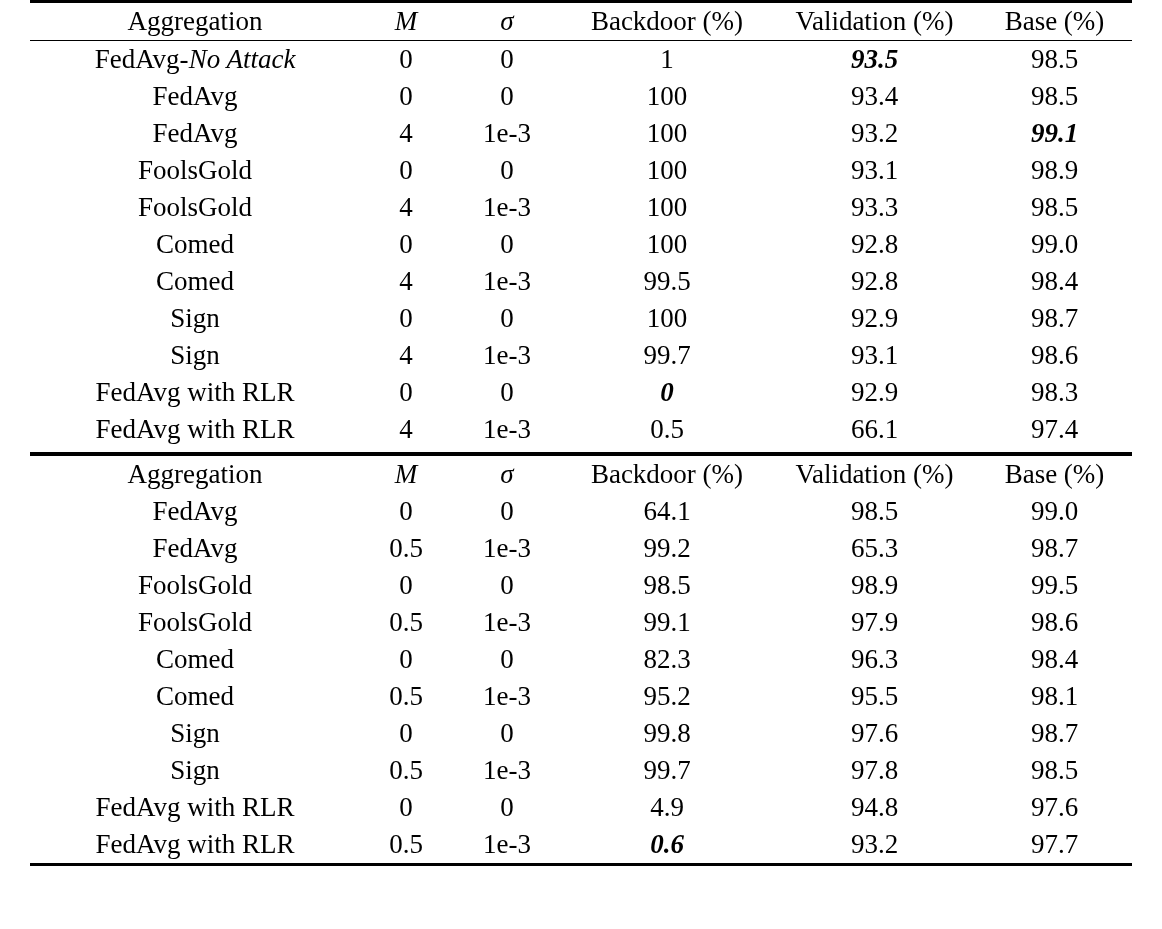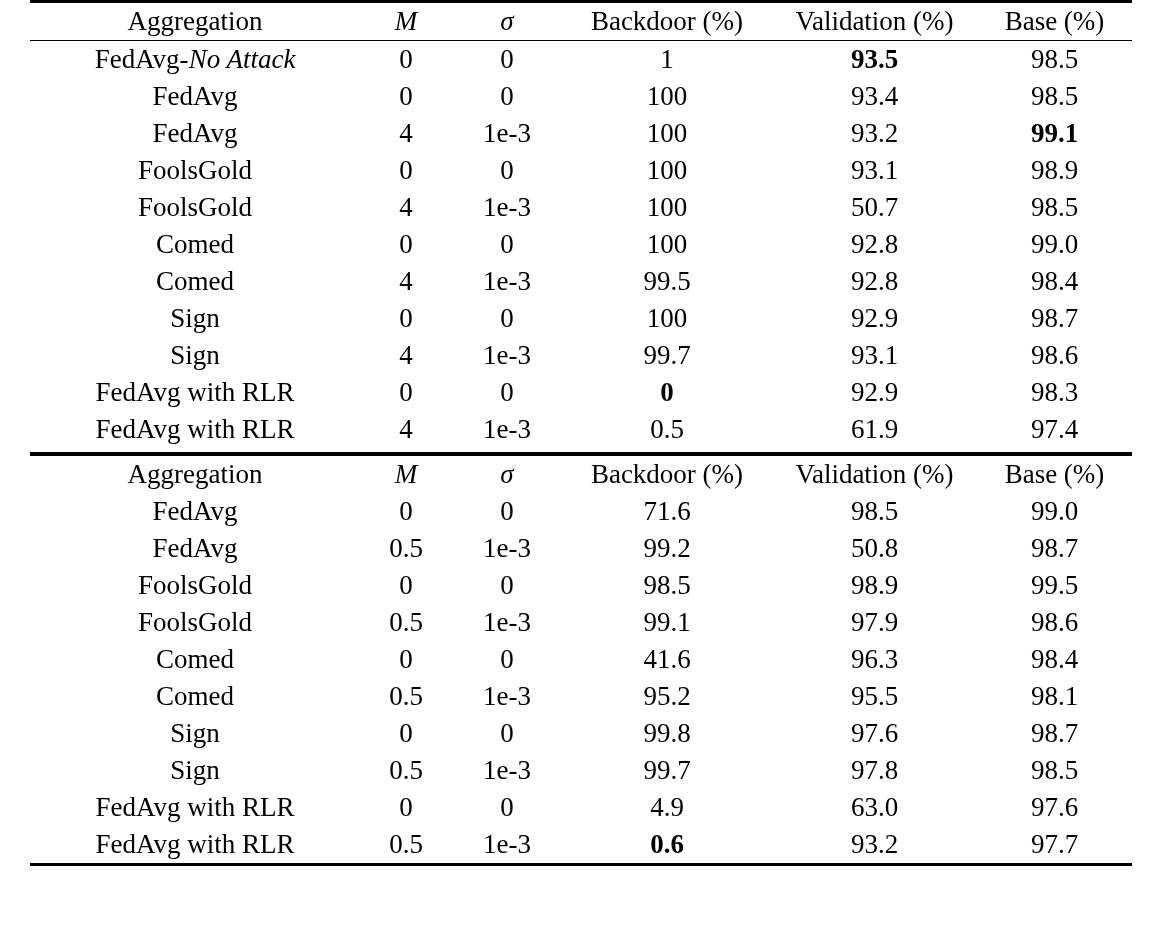--- a/index.html
+++ b/index.html
@@ -43,21 +43,21 @@
     white-space: nowrap;
   }
   .rule-top td { border-top: 3px solid #000; }
   .rule-mid td { border-top: 1.5px solid #000; }
   .rule-double-upper td { border-bottom: 2px solid #000; }
   .rule-double-lower td { border-top: 2px solid #000; }
   .rule-bottom td { border-bottom: 3px solid #000; }
   .hdr td { font-size: 27px; }
   .math-italic { font-style: italic; font-family: "Liberation Serif", serif; }
   .emph { font-style: italic; }
-  .bold { font-weight: bold; }
+  .bold { font-weight: bold; font-style: italic; }
   .hdr-cell { padding-top: 5px; padding-bottom: 6px; }
   .body-cell { padding-top: 6px; padding-bottom: 6px; }
 </style>
 </head>
 <body>
 
 <div class="page">
   <table class="paper-table" id="tbl-top">
     <colgroup>
       <col class="c0">
@@ -106,21 +106,21 @@
           <td class="body-cell">0</td>
           <td class="body-cell">100</td>
           <td class="body-cell">93.1</td>
           <td class="body-cell">98.9</td>
         </tr>
         <tr>
           <td class="body-cell">FoolsGold</td>
           <td class="body-cell">4</td>
           <td class="body-cell">1e-3</td>
           <td class="body-cell">100</td>
-          <td class="body-cell">50.7</td>
+          <td class="body-cell">93.3</td>
           <td class="body-cell">98.5</td>
         </tr>
         <tr>
           <td class="body-cell">Comed</td>
           <td class="body-cell">0</td>
           <td class="body-cell">0</td>
           <td class="body-cell">100</td>
           <td class="body-cell">92.8</td>
           <td class="body-cell">99.0</td>
         </tr>
@@ -154,21 +154,21 @@
           <td class="body-cell">0</td>
           <td class="body-cell"><span class="bold">0</span></td>
           <td class="body-cell">92.9</td>
           <td class="body-cell">98.3</td>
         </tr>
         <tr>
           <td class="body-cell">FedAvg with RLR</td>
           <td class="body-cell">4</td>
           <td class="body-cell">1e-3</td>
           <td class="body-cell">0.5</td>
-          <td class="body-cell">61.9</td>
+          <td class="body-cell">66.1</td>
           <td class="body-cell">97.4</td>
         </tr>
         <tr class="rule-double-upper">
           <td style="height: 4px; padding: 0px;"></td>
           <td style="height: 4px; padding: 0px;"></td>
           <td style="height: 4px; padding: 0px;"></td>
           <td style="height: 4px; padding: 0px;"></td>
           <td style="height: 4px; padding: 0px;"></td>
           <td style="height: 4px; padding: 0px;"></td>
         </tr>
@@ -190,30 +190,30 @@
           <td class="hdr-cell"><span class="math-italic">M</span></td>
           <td class="hdr-cell"><span class="math-italic">σ</span></td>
           <td class="hdr-cell">Backdoor (%)</td>
           <td class="hdr-cell">Validation (%)</td>
           <td class="hdr-cell">Base (%)</td>
         </tr>
         <tr>
           <td class="body-cell">FedAvg</td>
           <td class="body-cell">0</td>
           <td class="body-cell">0</td>
-          <td class="body-cell">71.6</td>
+          <td class="body-cell">64.1</td>
           <td class="body-cell">98.5</td>
           <td class="body-cell">99.0</td>
         </tr>
         <tr>
           <td class="body-cell">FedAvg</td>
           <td class="body-cell">0.5</td>
           <td class="body-cell">1e-3</td>
           <td class="body-cell">99.2</td>
-          <td class="body-cell">50.8</td>
+          <td class="body-cell">65.3</td>
           <td class="body-cell">98.7</td>
         </tr>
         <tr>
           <td class="body-cell">FoolsGold</td>
           <td class="body-cell">0</td>
           <td class="body-cell">0</td>
           <td class="body-cell">98.5</td>
           <td class="body-cell">98.9</td>
           <td class="body-cell">99.5</td>
         </tr>
@@ -222,21 +222,21 @@
           <td class="body-cell">0.5</td>
           <td class="body-cell">1e-3</td>
           <td class="body-cell">99.1</td>
           <td class="body-cell">97.9</td>
           <td class="body-cell">98.6</td>
         </tr>
         <tr>
           <td class="body-cell">Comed</td>
           <td class="body-cell">0</td>
           <td class="body-cell">0</td>
-          <td class="body-cell">41.6</td>
+          <td class="body-cell">82.3</td>
           <td class="body-cell">96.3</td>
           <td class="body-cell">98.4</td>
         </tr>
         <tr>
           <td class="body-cell">Comed</td>
           <td class="body-cell">0.5</td>
           <td class="body-cell">1e-3</td>
           <td class="body-cell">95.2</td>
           <td class="body-cell">95.5</td>
           <td class="body-cell">98.1</td>
@@ -255,21 +255,21 @@
           <td class="body-cell">1e-3</td>
           <td class="body-cell">99.7</td>
           <td class="body-cell">97.8</td>
           <td class="body-cell">98.5</td>
         </tr>
         <tr>
           <td class="body-cell">FedAvg with RLR</td>
           <td class="body-cell">0</td>
           <td class="body-cell">0</td>
           <td class="body-cell">4.9</td>
-          <td class="body-cell">63.0</td>
+          <td class="body-cell">94.8</td>
           <td class="body-cell">97.6</td>
         </tr>
         <tr class="rule-bottom">
           <td class="body-cell">FedAvg with RLR</td>
           <td class="body-cell">0.5</td>
           <td class="body-cell">1e-3</td>
           <td class="body-cell"><span class="bold">0.6</span></td>
           <td class="body-cell">93.2</td>
           <td class="body-cell">97.7</td>
         </tr>

